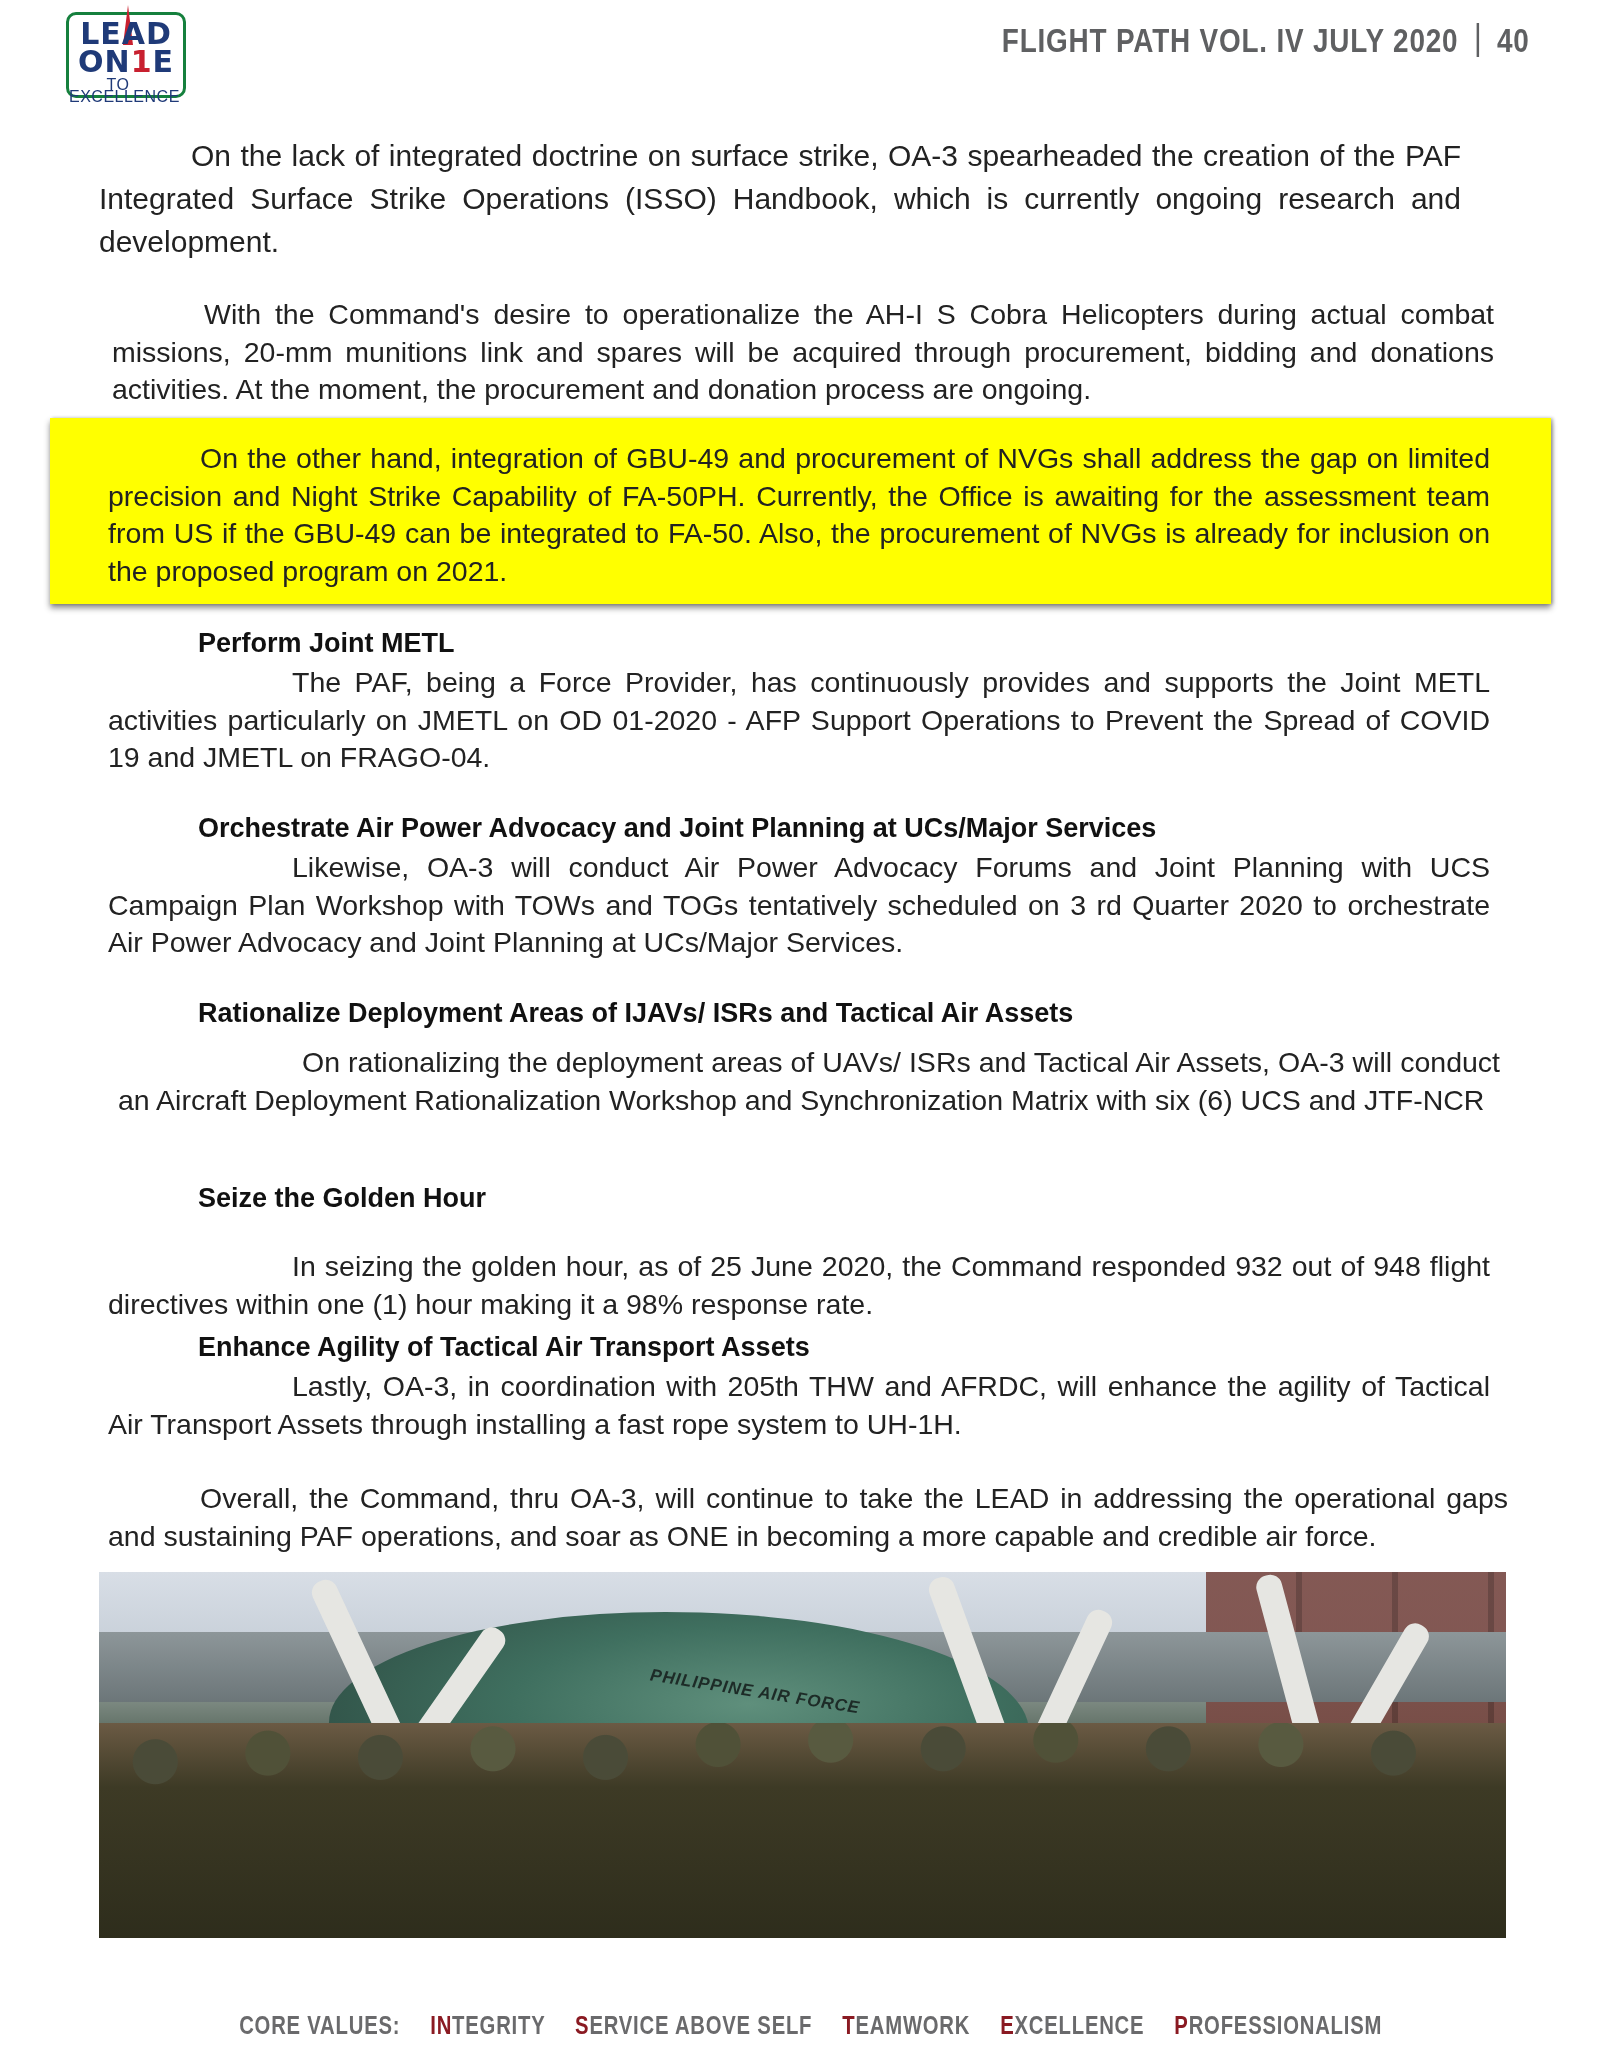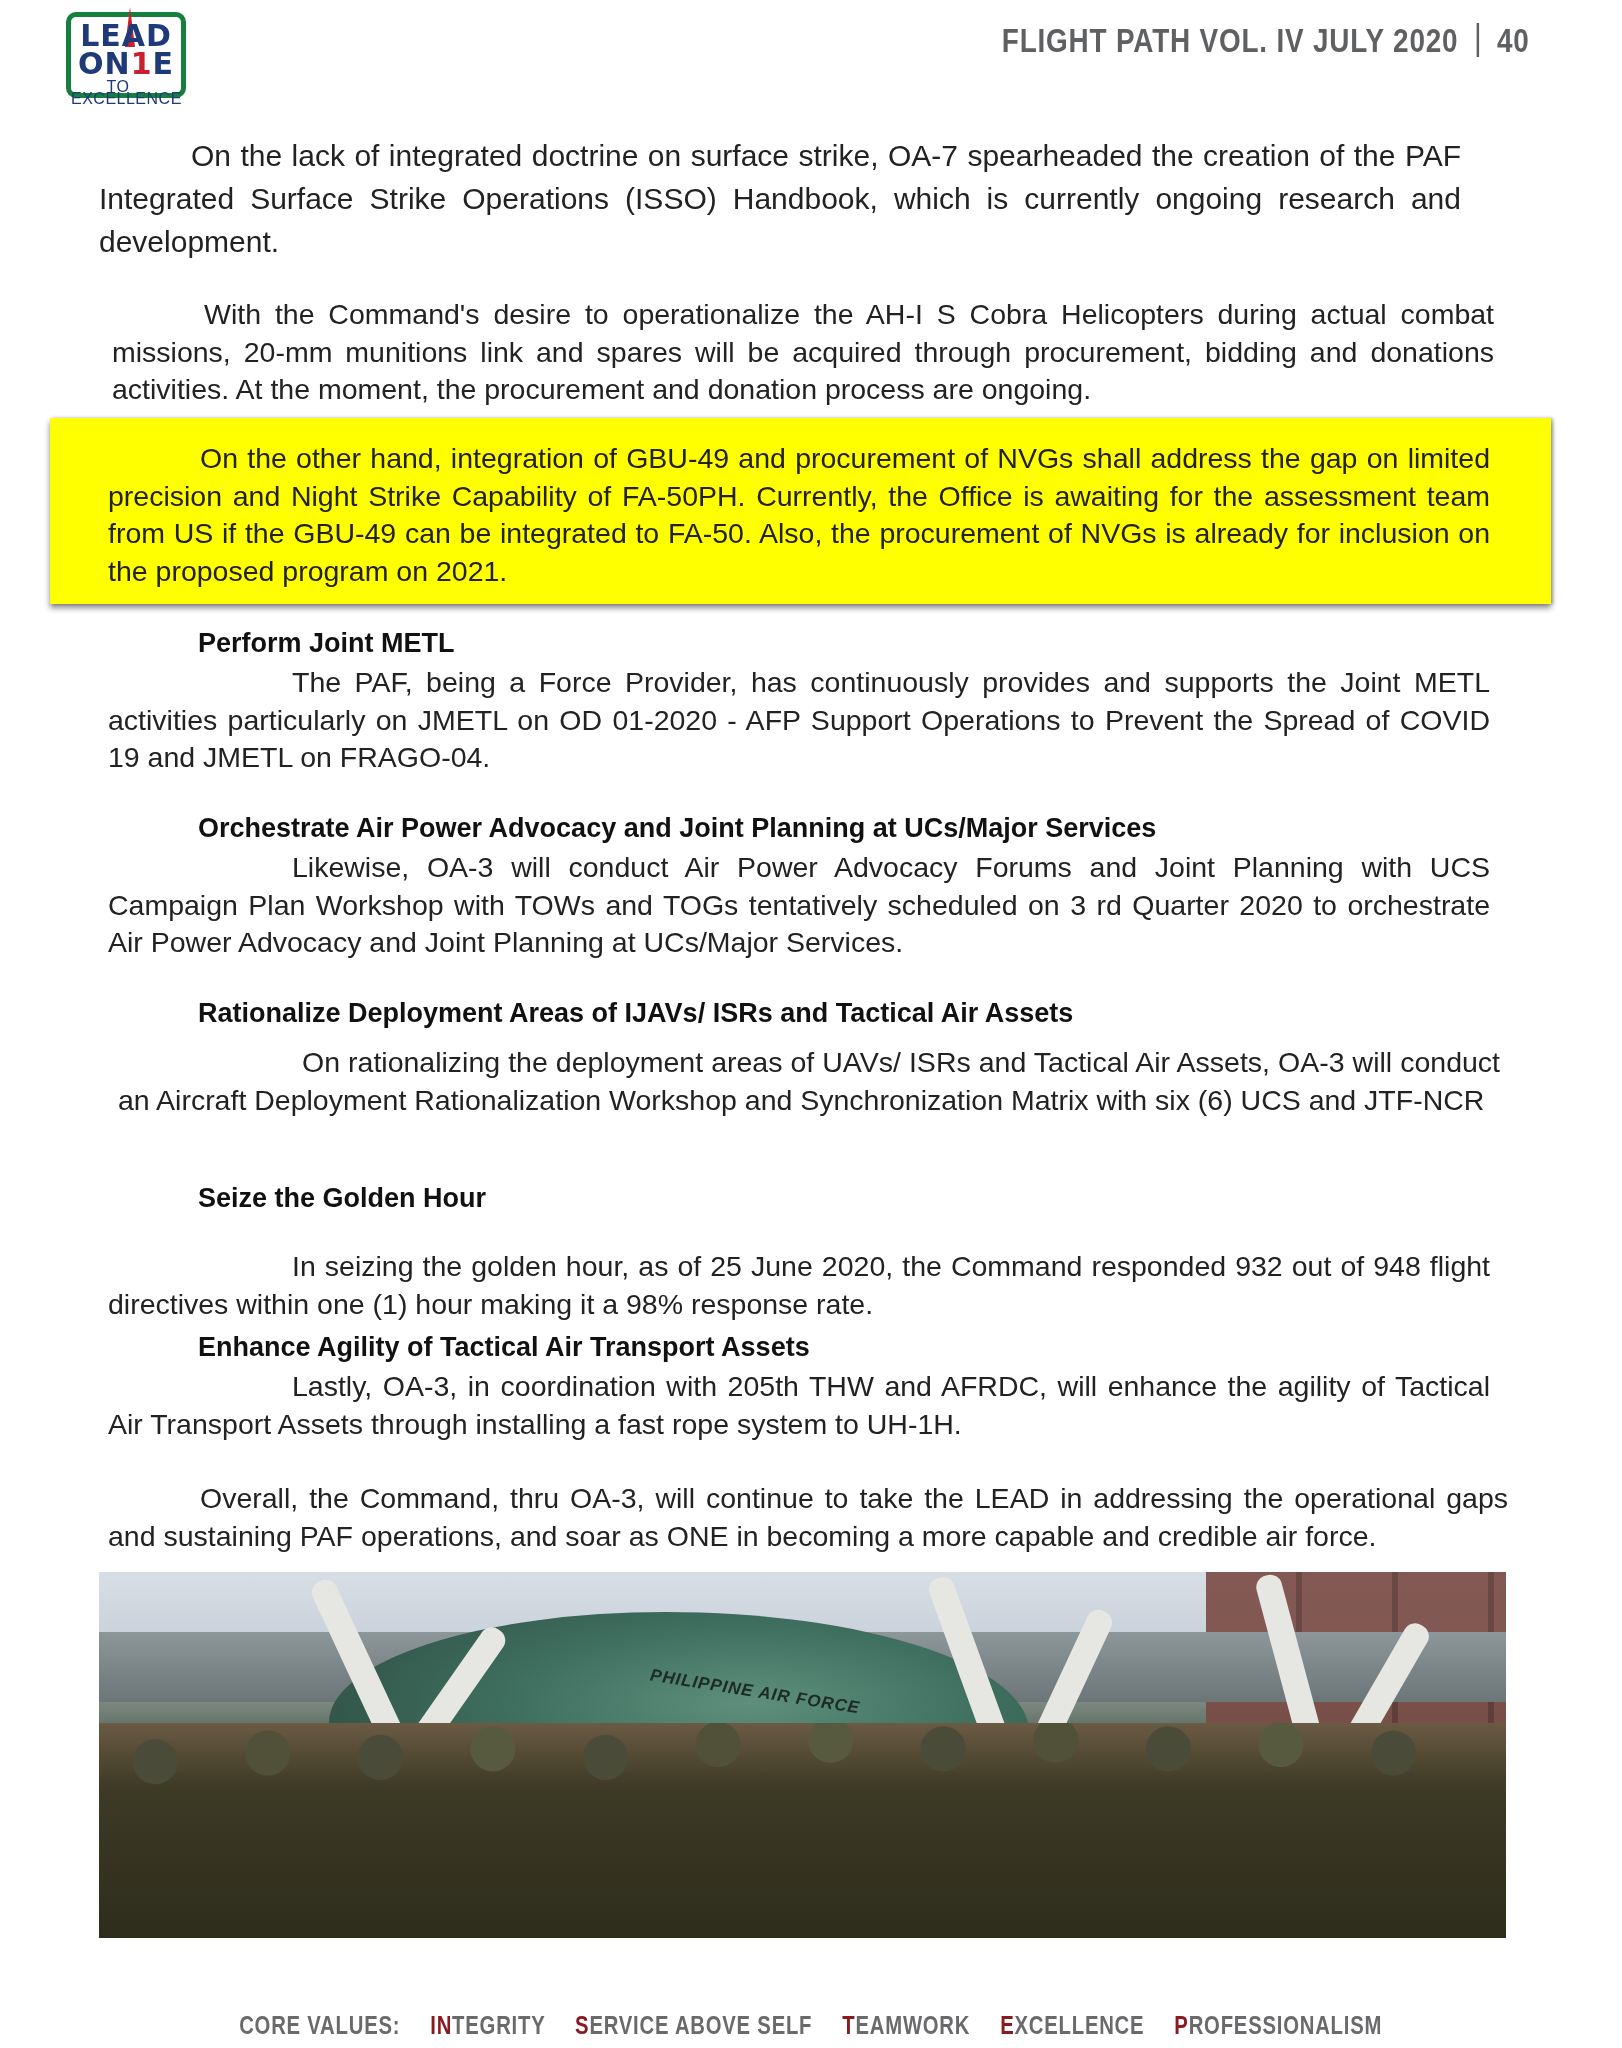--- a/index.html
+++ b/index.html
@@ -1,21 +1,21 @@
 <!DOCTYPE html>
 <html><head>
 <meta charset="utf-8">
 <style>
   html, body { margin: 0; padding: 0; background: #ffffff; }
   body { width: 1622px; height: 2048px; position: relative; overflow: hidden;
          font-family: "Liberation Sans", "DejaVu Sans", sans-serif; color: #1e1e1e; }
 
   
   .logo { position: absolute; left: 66px; top: 12px; width: 120px; height: 86px;
-          border: 5px solid #15803d; border-radius: 10px; box-sizing: border-box; background: #fff; }
+          border: 3px solid #15803d; border-radius: 10px; box-sizing: border-box; background: #fff; }
   .logo .row1, .logo .row2 { position: absolute; left: 0; right: 0; text-align: center;
           font-family: "DejaVu Sans", sans-serif; font-weight: bold; color: #1f3a78; letter-spacing: 1px; }
   .logo .row1 { top: 4px; font-size: 30px; line-height: 30px; }
   .logo .row2 { top: 32px; font-size: 30px; line-height: 30px; }
   .logo .row2 .one-red { color: #c8202f; }
   .logo .row3 { position: absolute; left: 0; right: 16px; top: 64px; text-align: center;
           font-size: 16px; line-height: 12px; color: #1f3a78; letter-spacing: 0.5px; }
   .logo .spire { position: absolute; left: 54px; top: -10px; width: 0; height: 0;
           border-left: 5px solid transparent; border-right: 5px solid transparent; border-bottom: 40px solid #c8202f; }
 
@@ -83,21 +83,21 @@
   <div class="row2"><span>ON</span><span class="one-red">1</span><span>E</span></div>
   <div class="row3">TO EXCELLENCE</div>
 </div>
 
 <div class="running-head">
   <span>FLIGHT PATH VOL. IV JULY 2020</span>
   <span class="sep"></span>
   <span>40</span>
 </div>
 
-<p class="para p1 indent" style="margin:0">On the lack of integrated doctrine on surface strike, OA-7 spearheaded the creation of the PAF Integrated Surface Strike Operations (ISSO) Handbook, which is currently ongoing research and development.</p>
+<p class="para p1 indent" style="margin:0">On the lack of integrated doctrine on surface strike, OA-3 spearheaded the creation of the PAF Integrated Surface Strike Operations (ISSO) Handbook, which is currently ongoing research and development.</p>
 <p class="para p2 indent" style="margin:4px">With the Command's desire to operationalize the AH-I S Cobra Helicopters during actual combat missions, 20-mm munitions link and spares will be acquired through procurement, bidding and donations activities. At the moment, the procurement and donation process are ongoing.</p>
 
 <div class="highlight"></div>
 <p class="para p3 indent" style="margin:0">On the other hand, integration of GBU-49 and procurement of NVGs shall address the gap on limited precision and Night Strike Capability of FA-50PH. Currently, the Office is awaiting for the assessment team from US if the GBU-49 can be integrated to FA-50. Also, the procurement of NVGs is already for inclusion on the proposed program on 2021.</p>
 
 <div class="section-title" style="top:628px">Perform Joint METL</div>
 <p class="section-body" style="top:664px;margin:0">The PAF, being a Force Provider, has continuously provides and supports the Joint METL activities particularly on JMETL on OD 01-2020 - AFP Support Operations to Prevent the Spread of COVID 19 and JMETL on FRAGO-04.</p>
 
 <div class="section-title" style="top:813px">Orchestrate Air Power Advocacy and Joint Planning at UCs/Major Services</div>
 <p class="section-body" style="top:849px;margin:0">Likewise, OA-3 will conduct Air Power Advocacy Forums and Joint Planning with UCS Campaign Plan Workshop with TOWs and TOGs tentatively scheduled on 3 rd Quarter 2020 to orchestrate Air Power Advocacy and Joint Planning at UCs/Major Services.</p>

